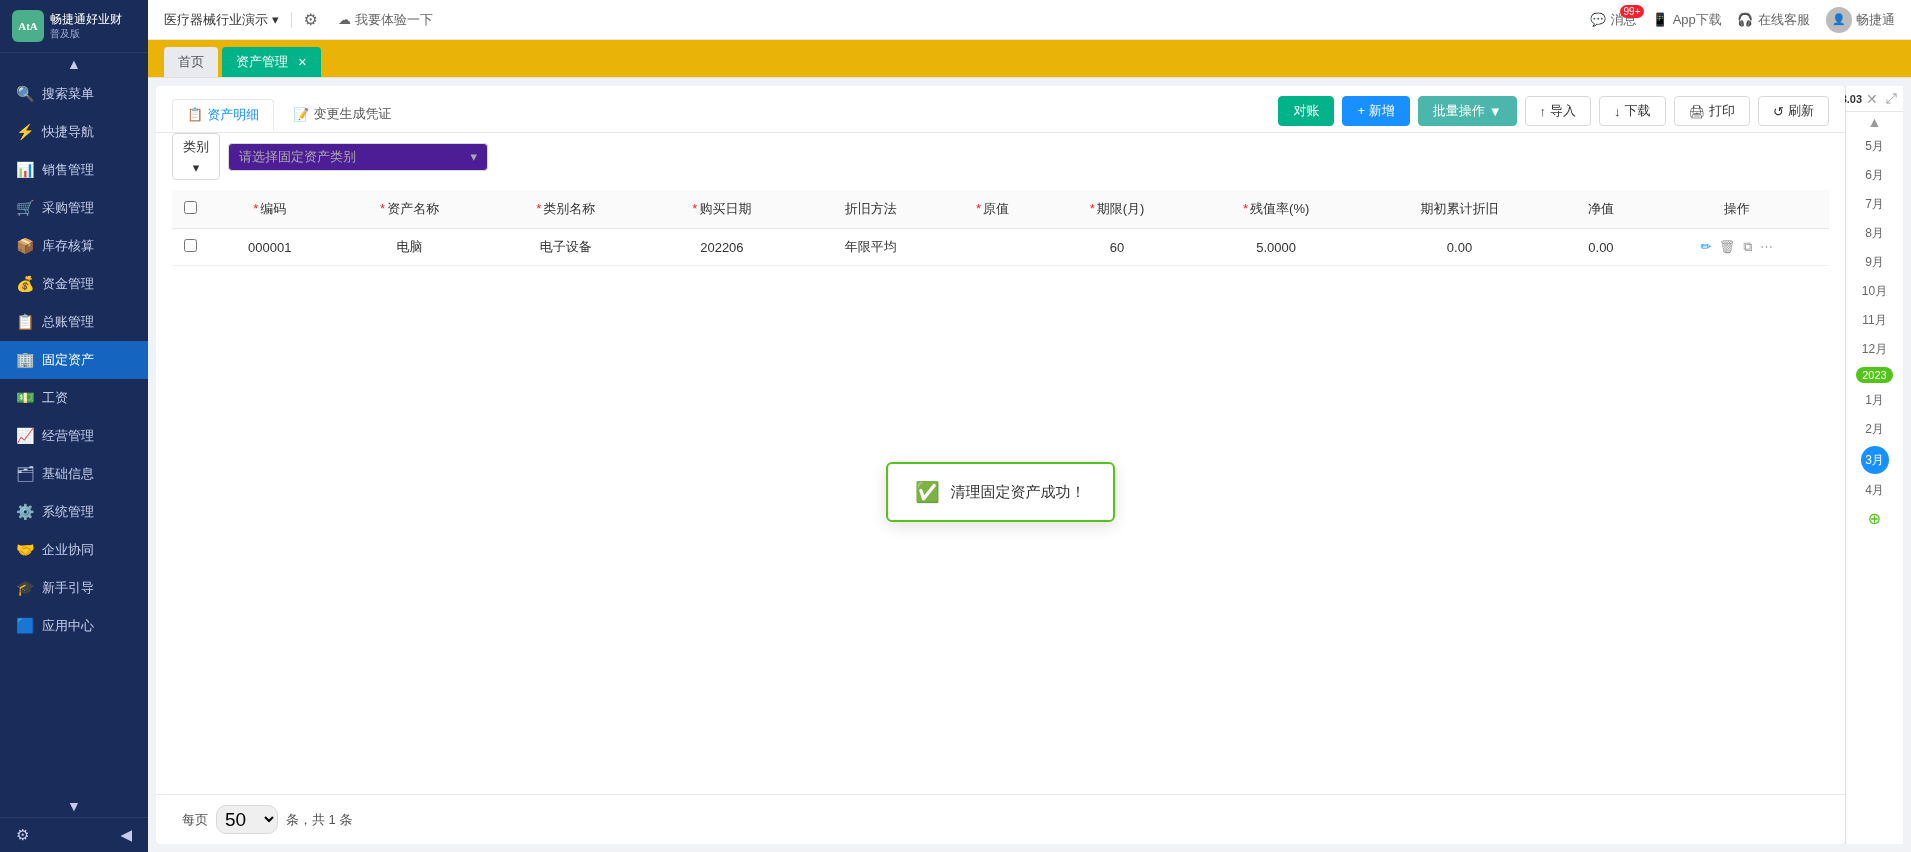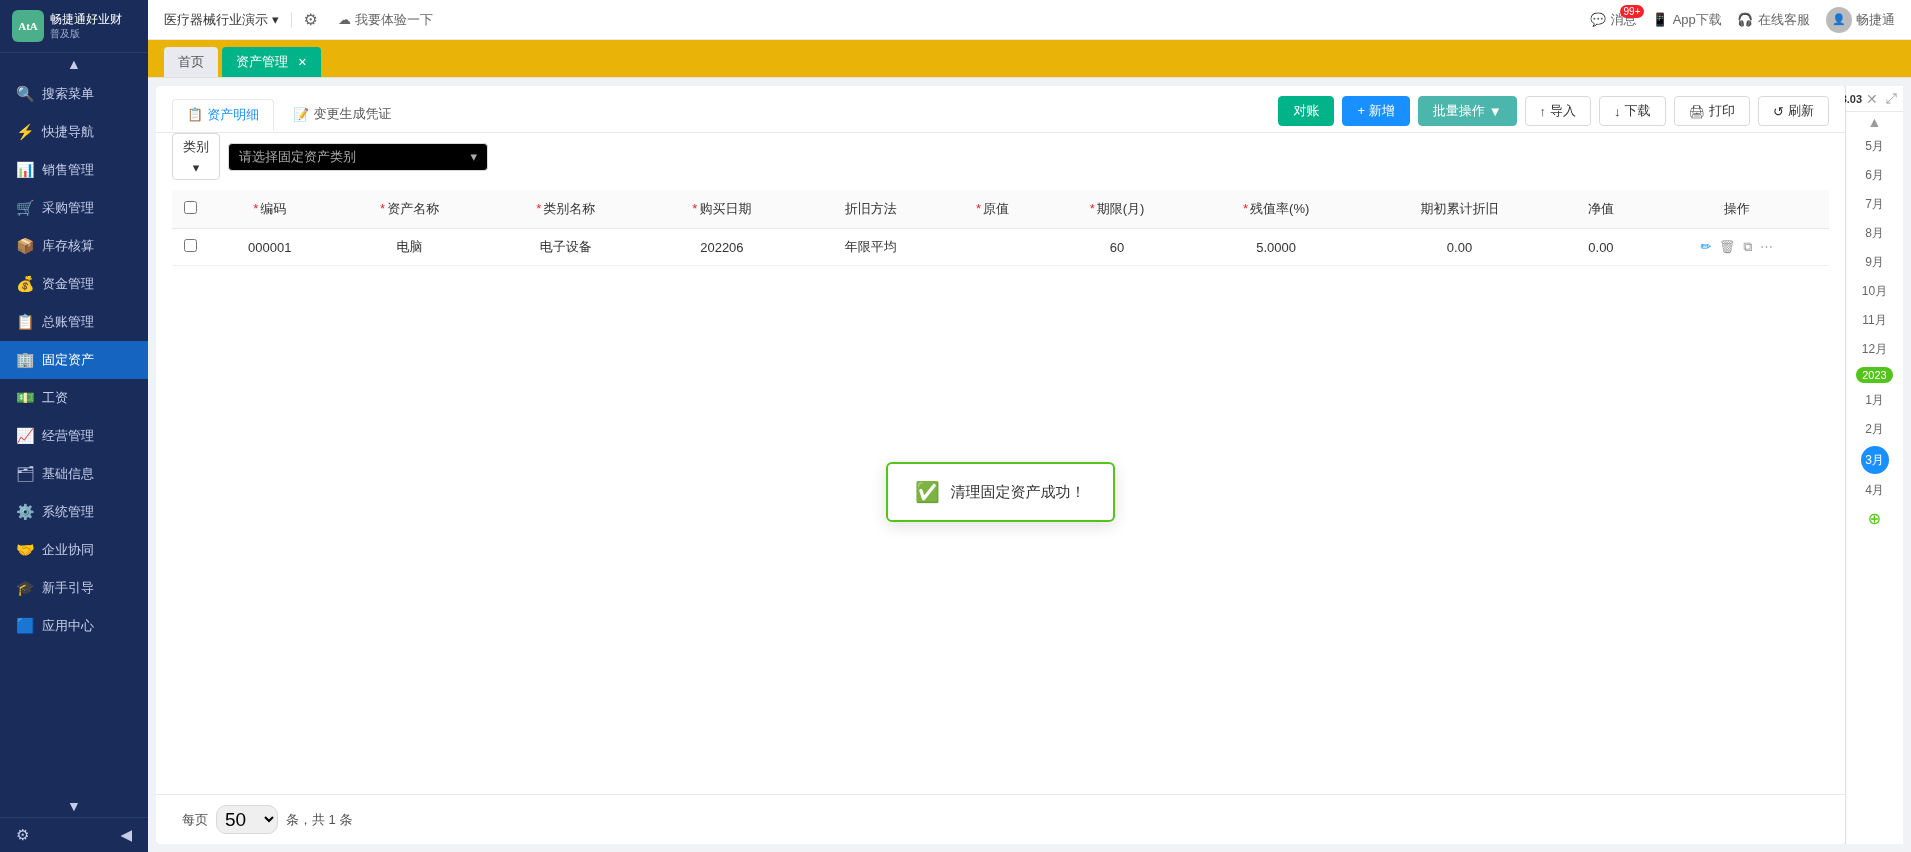--- a/index.html
+++ b/index.html
@@ -204,21 +204,21 @@
     }
     .filter-select {
       display: flex; align-items: center; gap: 4px;
       border: 1px solid #d9d9d9; border-radius: 4px;
       padding: 4px 10px; background: #fff; cursor: pointer; font-size: 13px; color: #333; flex-direction: column;
     }
     .filter-input {
       flex: 1; max-width: 260px;
       display: flex; align-items: center;
       border: 1px solid #d9d9d9; border-radius: 4px;
-      padding: 4px 10px; background: #000000; font-size: 13px; color: #aaa;
+      padding: 4px 10px; background: #4c1d95; font-size: 13px; color: #aaa;
     }
 
     
     .table-wrap { flex: 1; overflow: auto; padding: 0 16px; position: relative; }
     table { width: 100%; border-collapse: collapse; font-size: 13px; }
     thead tr { background: #fafafa; }
     th {
       padding: 10px 8px;
       border-bottom: 1px solid #e8e8e8;
       color: #333; font-weight: 500;

